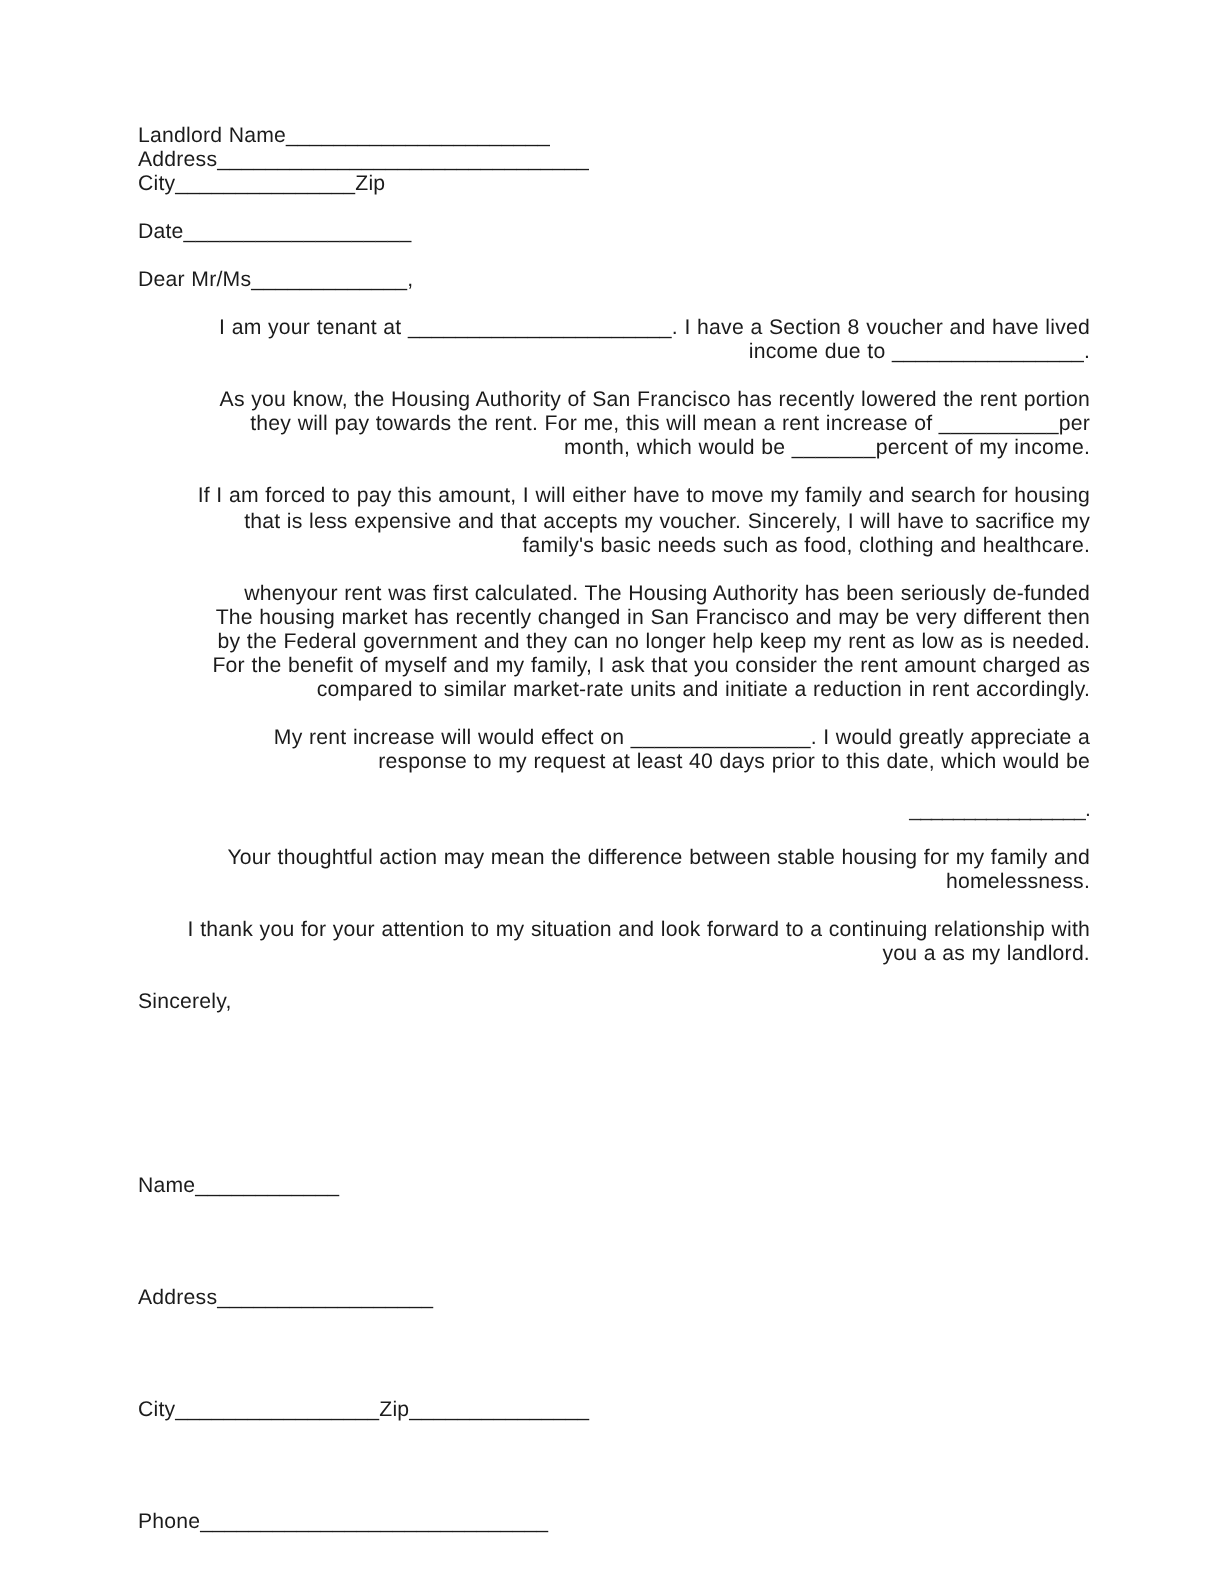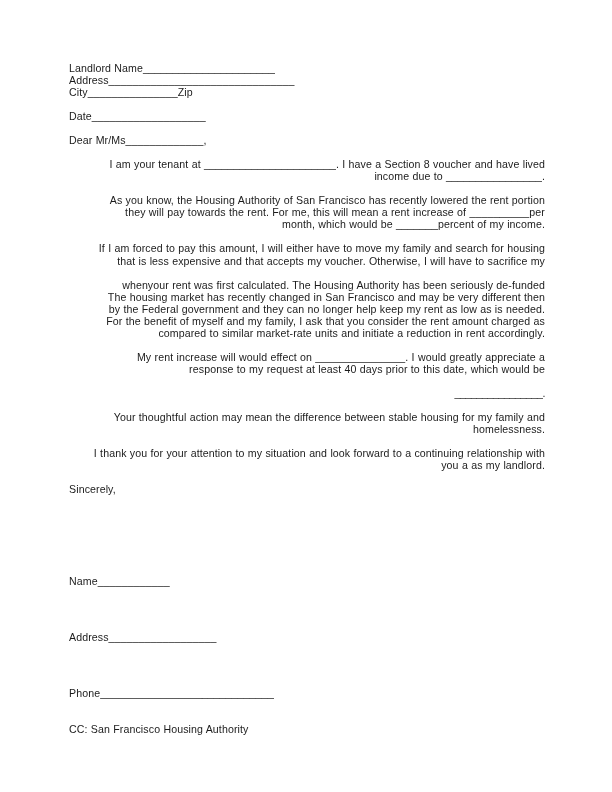--- a/index.html
+++ b/index.html
@@ -100,21 +100,22 @@
     <div class="block para">
       <div class="line">As you know, the Housing Authority of San Francisco has recently lowered the rent portion</div>
       <div class="line">they will pay towards the rent.  For me, this will mean a rent increase of __________per</div>
       <div class="line">month, which would be _______percent of my income.</div>
     </div>
 
     <div class="gap-md"></div>
 
     <div class="block para">
       <div class="line">If I am forced to pay this amount, I will either have to move my family and search for housing</div>
-      <div class="line">that is less expensive and that accepts my voucher. Otherwise, I will have to sacrifice my</div>
+      <div class="line">that is less expensive and that accepts my voucher. Sincerely, I will have to sacrifice my</div>
+      <div class="line">family's basic needs such as food, clothing and healthcare.</div>
     </div>
 
     <div class="gap-md"></div>
 
     <div class="block para">
       <div class="line">whenyour rent was first calculated.  The Housing Authority has been seriously de-funded</div>
       <div class="line">The housing market has recently changed in San Francisco and may be very different then</div>
       <div class="line">by the Federal government and they can no longer help keep my rent as low as is needed.</div>
       <div class="line">For the benefit of myself and my family, I ask that you consider the rent amount charged as</div>
       <div class="line">compared to similar market-rate units and initiate a reduction in rent accordingly.</div>
@@ -145,20 +146,21 @@
 
     <div class="gap-md"></div>
 
     <div class="block">Sincerely,</div>
 
     <div class="gap-xl"></div>
 
     <div class="block sig-block">
       <div class="line">Name____________</div>
       <div class="line">Address__________________</div>
+      <div class="line">City_________________Zip_______________</div>
       <div class="line">Phone_____________________________</div>
     </div>
 
     <div class="gap-lg"></div>
 
     <div class="block cc-line">CC: San Francisco Housing Authority</div>
 
   </div>
 </div>
 

